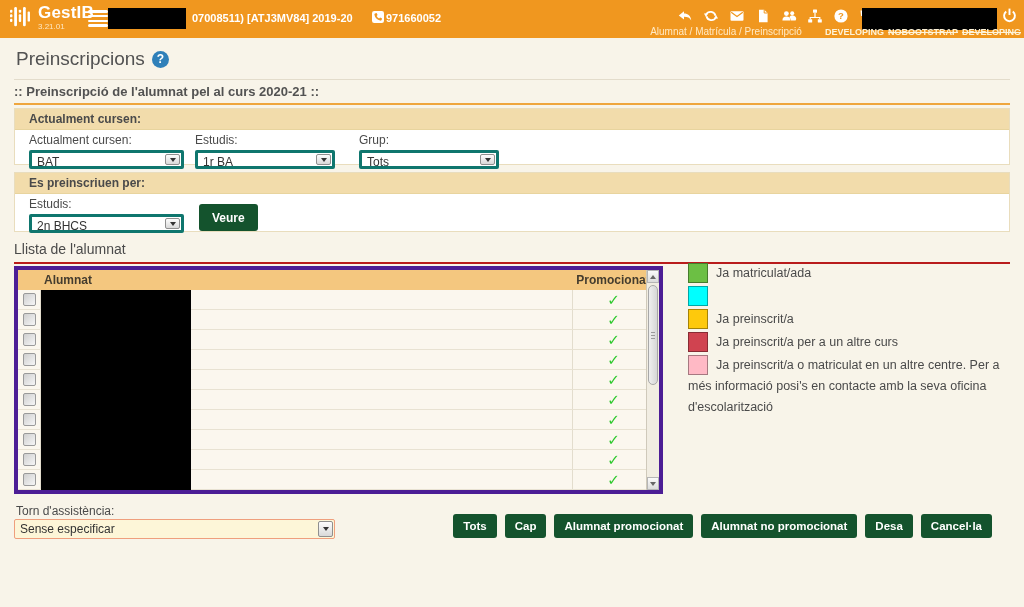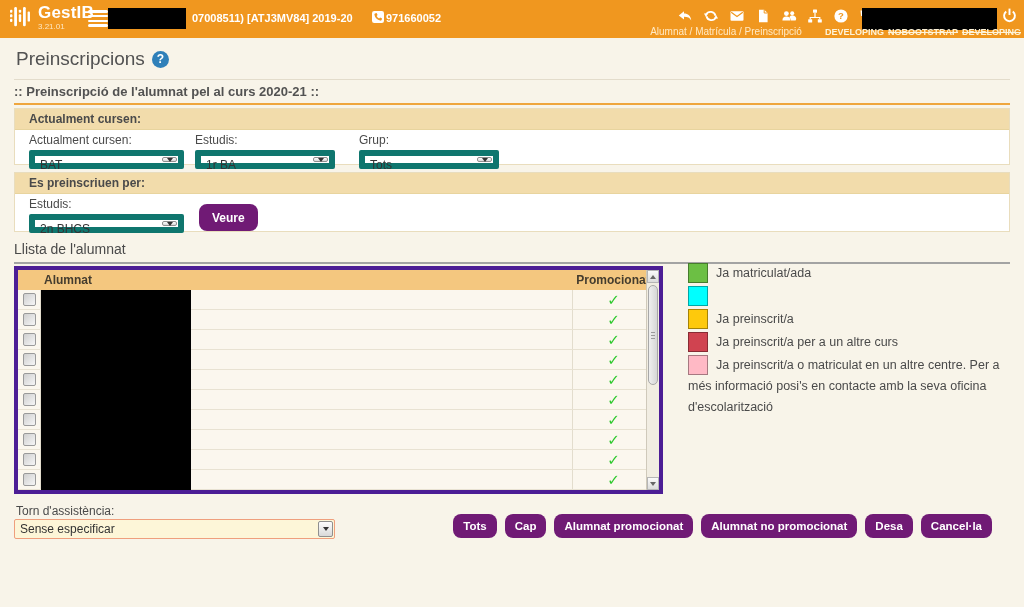--- a/index.html
+++ b/index.html
@@ -40,30 +40,30 @@
   
   .panel { position:absolute; left:14px; width:996px; border:1px solid #e9ddbd; background:#fff; }
   .panel-current { top:108px; height:57px; }
   .panel-enroll { top:172px; height:60px; }
   .panel-h { height:21px; line-height:21px; background:#f2dcab; border-bottom:1px solid #e8d49e; font-size:12px; font-weight:bold; color:#4a4a4a; padding-left:14px; }
   .panel-b { padding:3px 14px 0 14px; display:flex; align-items:flex-start; }
   .fgroup { display:flex; flex-direction:column; }
   .flabel { font-size:12px; color:#4a4a4a; line-height:15px; margin-bottom:2px; }
 
   
-  .sel { position:relative; height:19px; background:#fff; border:6px solid #0f766e; border-radius:2px; font-size:12px; color:#333; cursor:pointer; }
+  .sel { position:relative; height:19px; background:#fff; border:3px solid #0f766e; border-radius:2px; font-size:12px; color:#333; cursor:pointer; }
   .sel-val { position:absolute; left:5px; top:2px; line-height:14px; white-space:nowrap; }
   .sel-btn { position:absolute; right:1px; top:1px; bottom:1px; width:15px; border:1px solid #8f8f8f; border-radius:2px; background:linear-gradient(#fdfdfd,#d9d9d9); display:flex; align-items:center; justify-content:center; }
   .arr-down { width:0; height:0; border-left:3.5px solid transparent; border-right:3.5px solid transparent; border-top:4px solid #333; }
 
-  .btn-blue { background:#701a75; color:#fff; border:none; border-radius:8px; font-family:"Liberation Sans",sans-serif; font-weight:bold; cursor:pointer; }
+  .btn-blue { background:#14532d; color:#fff; border:none; border-radius:3px; font-family:"Liberation Sans",sans-serif; font-weight:bold; cursor:pointer; }
   .veure { height:27px; padding:0 13px; font-size:12px; margin-left:15px; margin-top:7px; }
 
   
-  .list-head { position:absolute; left:14px; top:241px; width:996px; font-size:14px; color:#4a4a4a; padding-bottom:5px; border-bottom:2px solid #a3a3a3; }
+  .list-head { position:absolute; left:14px; top:241px; width:996px; font-size:14px; color:#4a4a4a; padding-bottom:5px; border-bottom:2px solid #b91c1c; }
 
   .table { position:absolute; left:14px; top:266px; width:649px; height:228px; background:#fbf7ee; border:4px solid #4c1d95; overflow:hidden; }
   .thead { display:flex; height:20px; background:#f4c77f; font-size:12px; font-weight:bold; color:#443c2e; width:636px; }
   .c-check { width:22px; flex:none; }
   .c-name  { flex:1; padding-left:4px; line-height:20px; }
   .c-promo { width:82px; flex:none; text-align:center; line-height:20px; }
   .trow { display:flex; height:20px; width:636px; border-bottom:1px solid #e8e2d2; background:#fbf7ee; }
   .trow .c-promo, .trow .c-name { border-left:1px solid #e3ddcd; }
   .cbx { display:inline-block; width:13px; height:13px; margin:3px 0 0 5px; border:1px solid #9a9a9a; border-radius:2px; background:linear-gradient(135deg,#cfcfcf,#f6f6f6); cursor:pointer; }
   .check { font-size:15px; font-weight:bold; color:#2ec82e; line-height:19px; font-family:"DejaVu Sans",sans-serif; }

